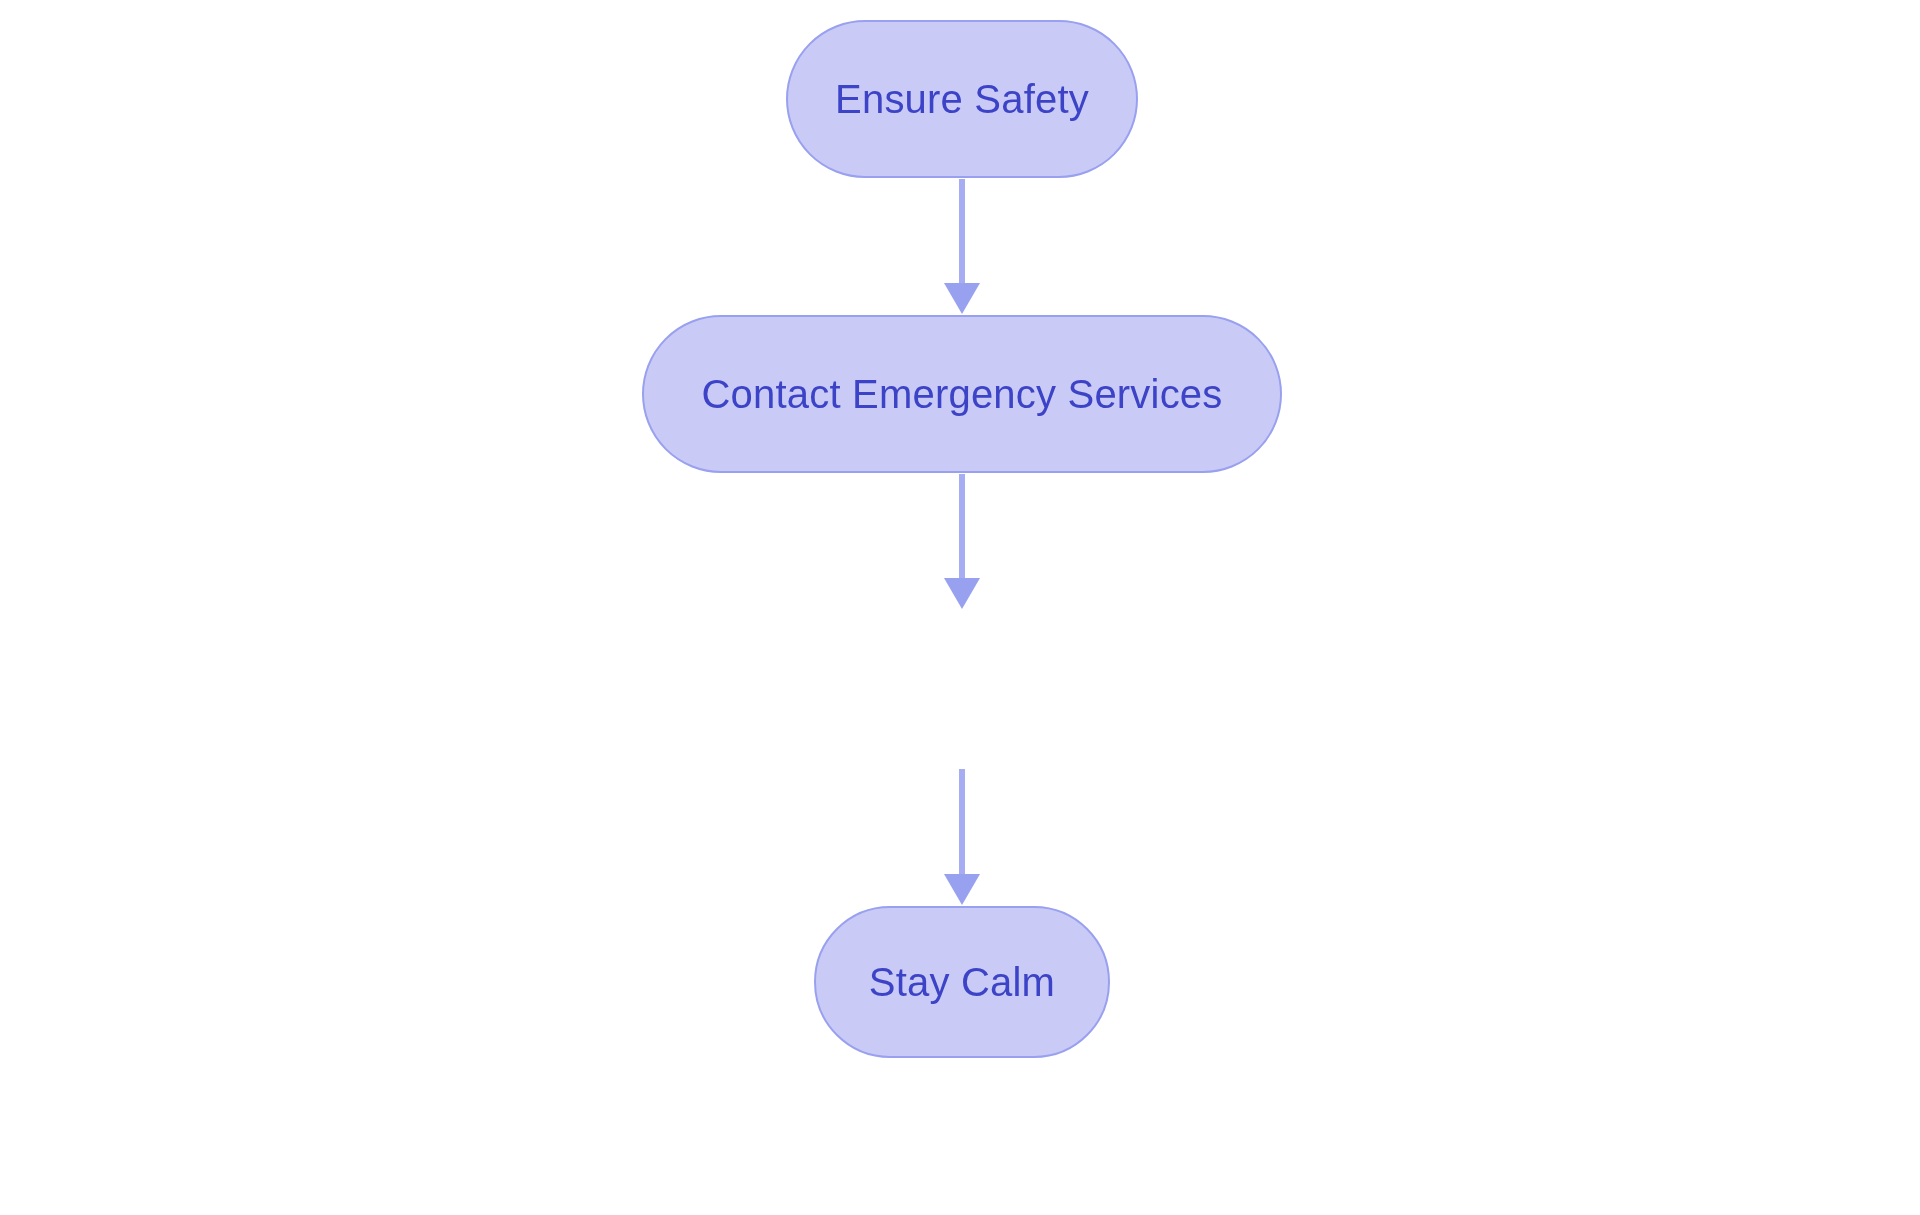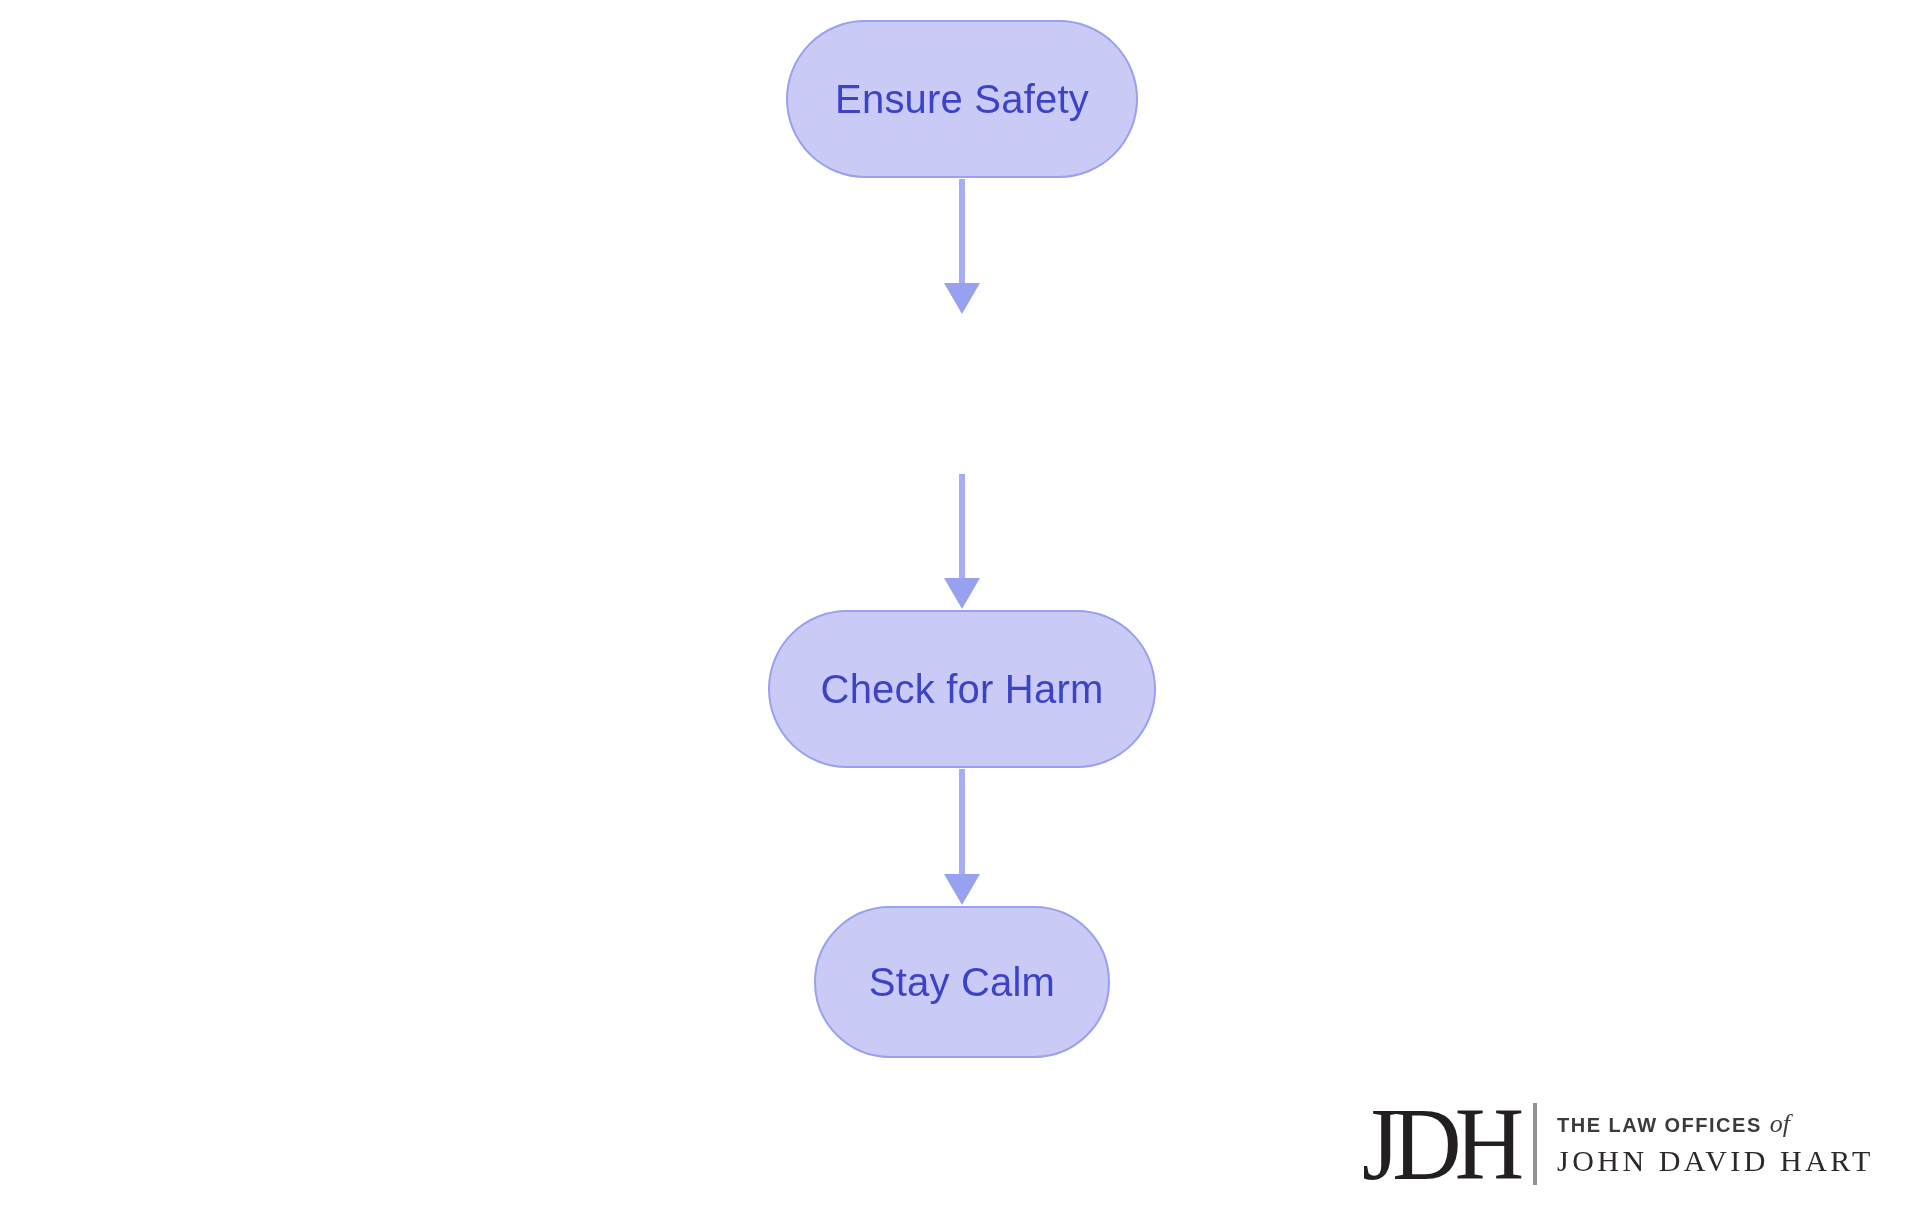--- a/index.html
+++ b/index.html
@@ -97,44 +97,33 @@
 
   <div class="node n1">
     <span>Ensure Safety</span>
   </div>
 
   <div class="arrow a1">
     <div class="shaft"></div>
     <div class="head"></div>
   </div>
 
+  <div class="node n2">
+    <span>Contact Emergency Services</span>
+  </div>
 
   <div class="arrow a2">
     <div class="shaft"></div>
     <div class="head"></div>
   </div>
 
-  <div class="node n3">
-    <span>Check for Harm</span>
-  </div>
 
   <div class="arrow a3">
     <div class="shaft"></div>
     <div class="head"></div>
   </div>
 
   <div class="node n4">
     <span>Stay Calm</span>
   </div>
 
-  <div class="logo">
-    <div class="monogram">JDH</div>
-    <div class="sep"></div>
-    <div class="text-block">
-      <div class="tagline">
-        <span>THE LAW OFFICES</span>
-        <span class="of">of</span>
-      </div>
-      <div class="firm">JOHN DAVID HART</div>
-    </div>
-  </div>
 
 </div>
 
 </body></html>

